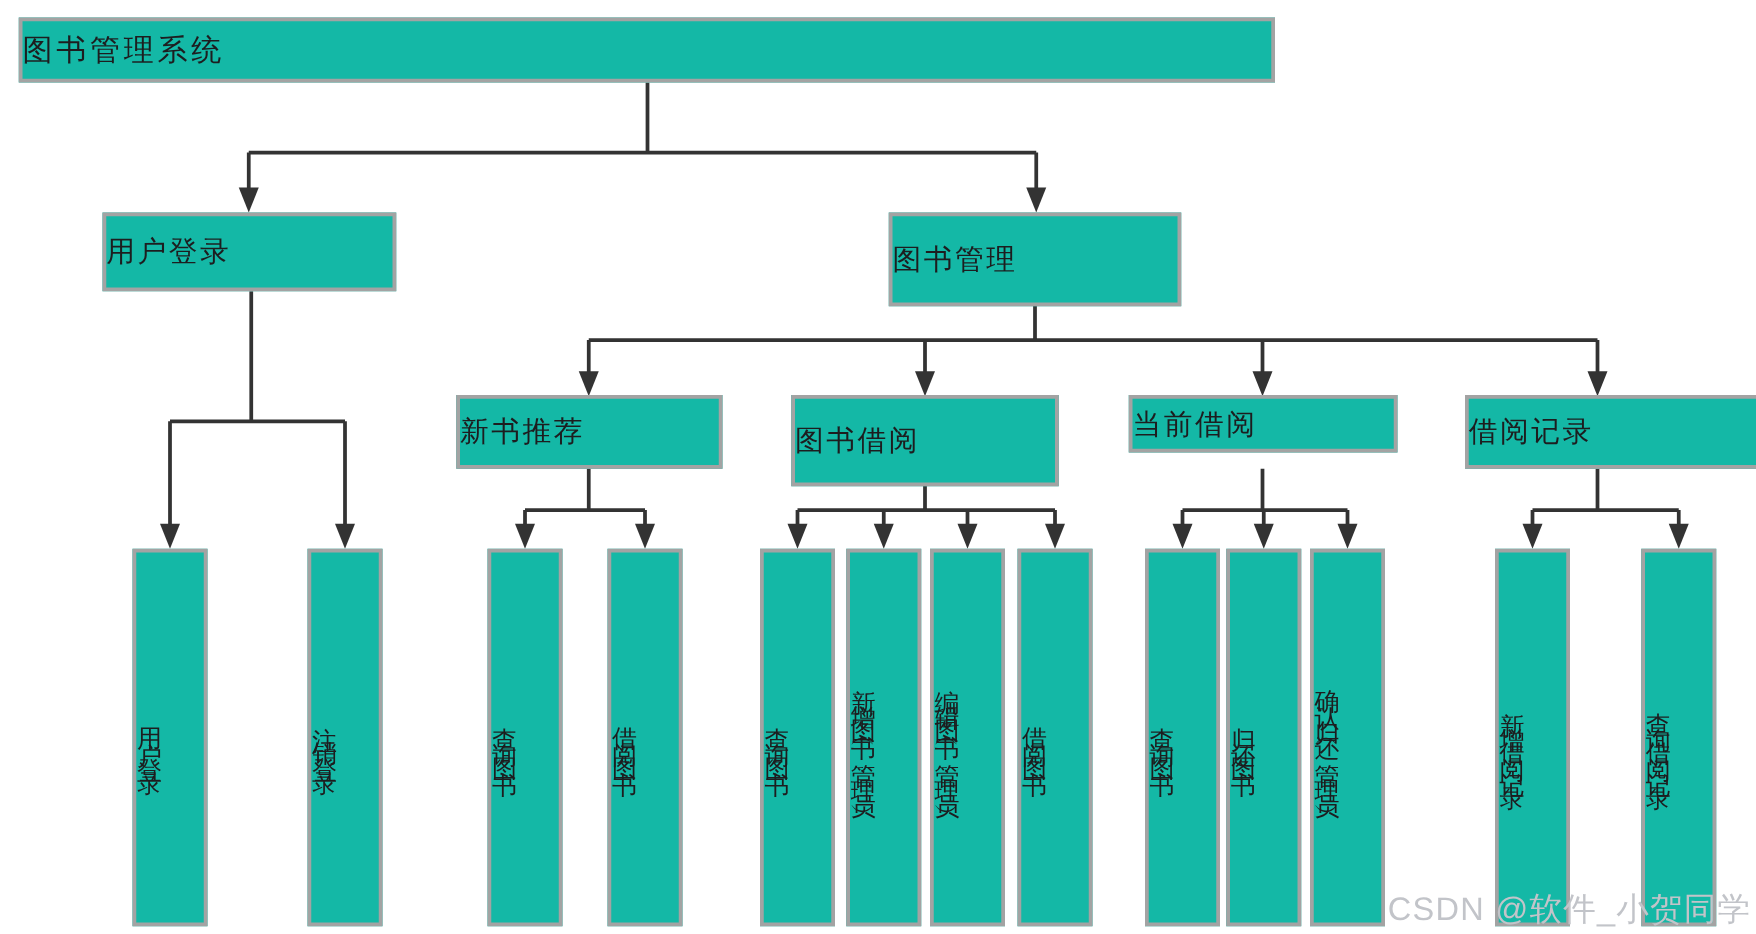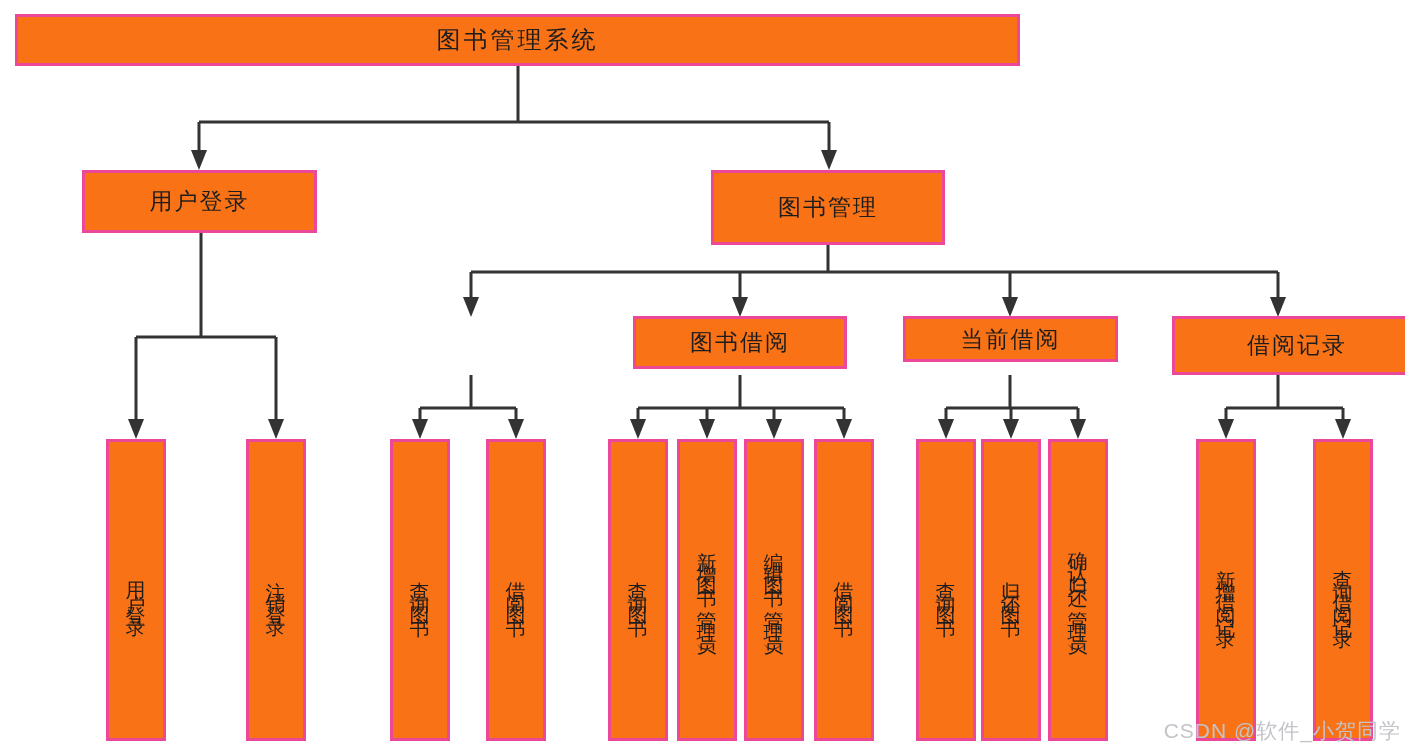--- a/index.html
+++ b/index.html
@@ -9,41 +9,40 @@
     height: 747px;
     background: #ffffff;
     font-family: "Liberation Sans", sans-serif;
     color: #1d1d1f;
     overflow: hidden;
   }
   #wires { position: absolute; left: 0; top: 0; }
   .node {
     position: absolute;
     box-sizing: border-box;
-    border: 3px solid #ec4899;
-    background: #f97316;
+    border: 3px solid #a3a3a3;
+    background: #14b8a6;
     display: flex;
     align-items: center;
-    justify-content: center;
     text-align: center;
   }
   .root-node  { font-size: 24px; letter-spacing: 3px; }
   .h-node     { font-size: 23px; letter-spacing: 2px; }
   .leaf .vtext {
     writing-mode: vertical-rl;
     text-orientation: mixed;
     font-size: 20px;
     line-height: 1;
     letter-spacing: 12px;
   }
   .watermark {
     position: absolute;
     right: 4px;
     bottom: 2px;
-    font-size: 21px;
+    font-size: 26px;
     letter-spacing: 1px;
     color: #c2c4c9;
     z-index: 5;
     white-space: nowrap;
   }
 </style>
 </head>
 <body>
 
 <div id="canvas">
@@ -85,21 +84,24 @@
     <span>图书管理系统</span>
   </div>
 
   <div class="node h-node" style="left:82px; top:170px; width:235px; height:63px;">
     <span>用户登录</span>
   </div>
   <div class="node h-node" style="left:711px; top:170px; width:234px; height:75px;">
     <span>图书管理</span>
   </div>
 
-  <div class="node h-node" style="left:633px; top:316px; width:214px; height:53px;">
+  <div class="node h-node" style="left:365px; top:316px; width:213px; height:59px;">
+    <span>新书推荐</span>
+  </div>
+  <div class="node h-node" style="left:633px; top:316px; width:214px; height:73px;">
     <span>图书借阅</span>
   </div>
   <div class="node h-node" style="left:903px; top:316px; width:215px; height:46px;">
     <span>当前借阅</span>
   </div>
   <div class="node h-node" style="left:1172px; top:316px; width:250px; height:59px;">
     <span>借阅记录</span>
   </div>
 
   <div class="node leaf" style="left:106px; top:439px; width:60px; height:302px;">

